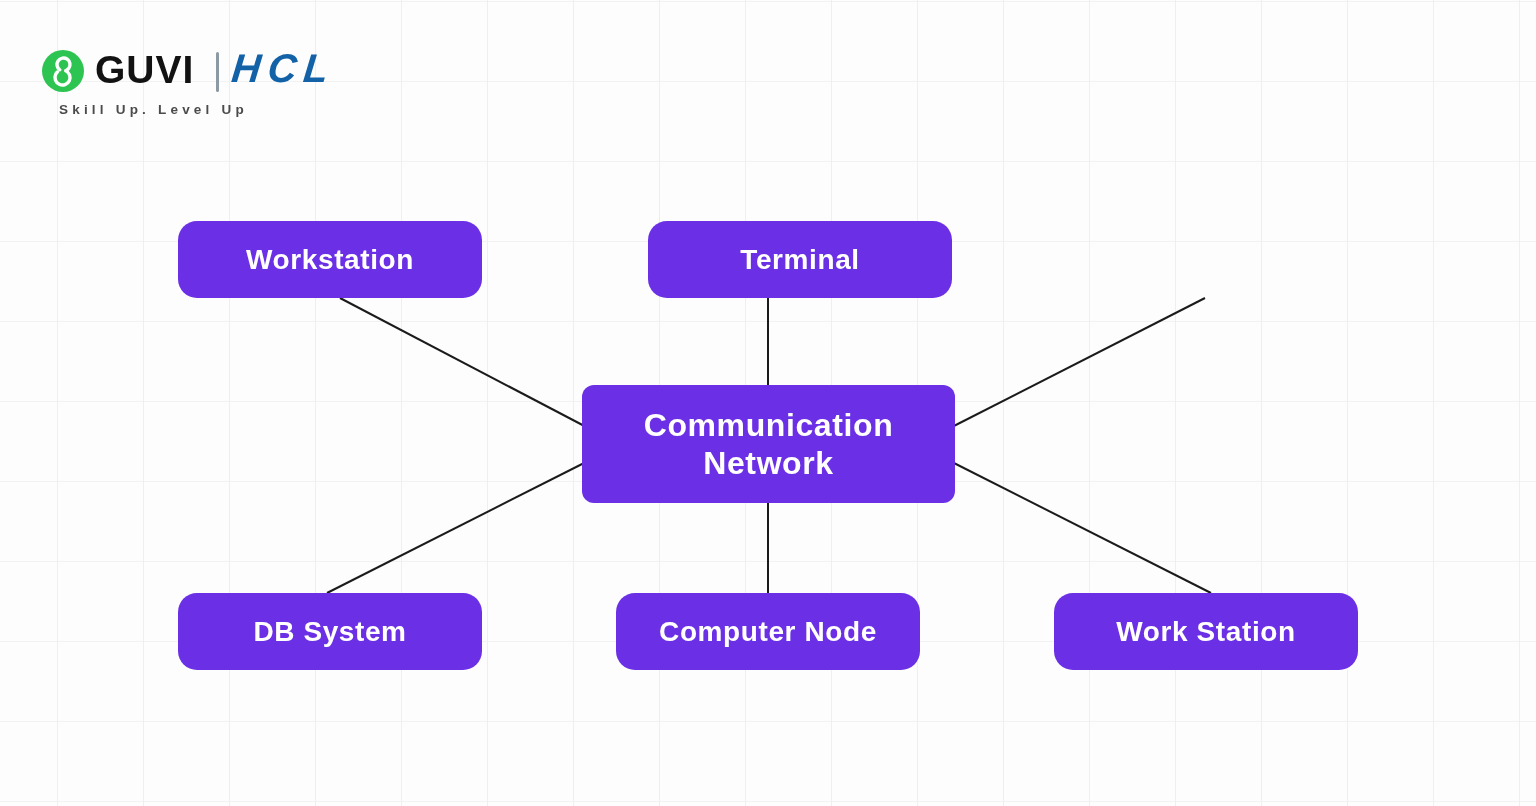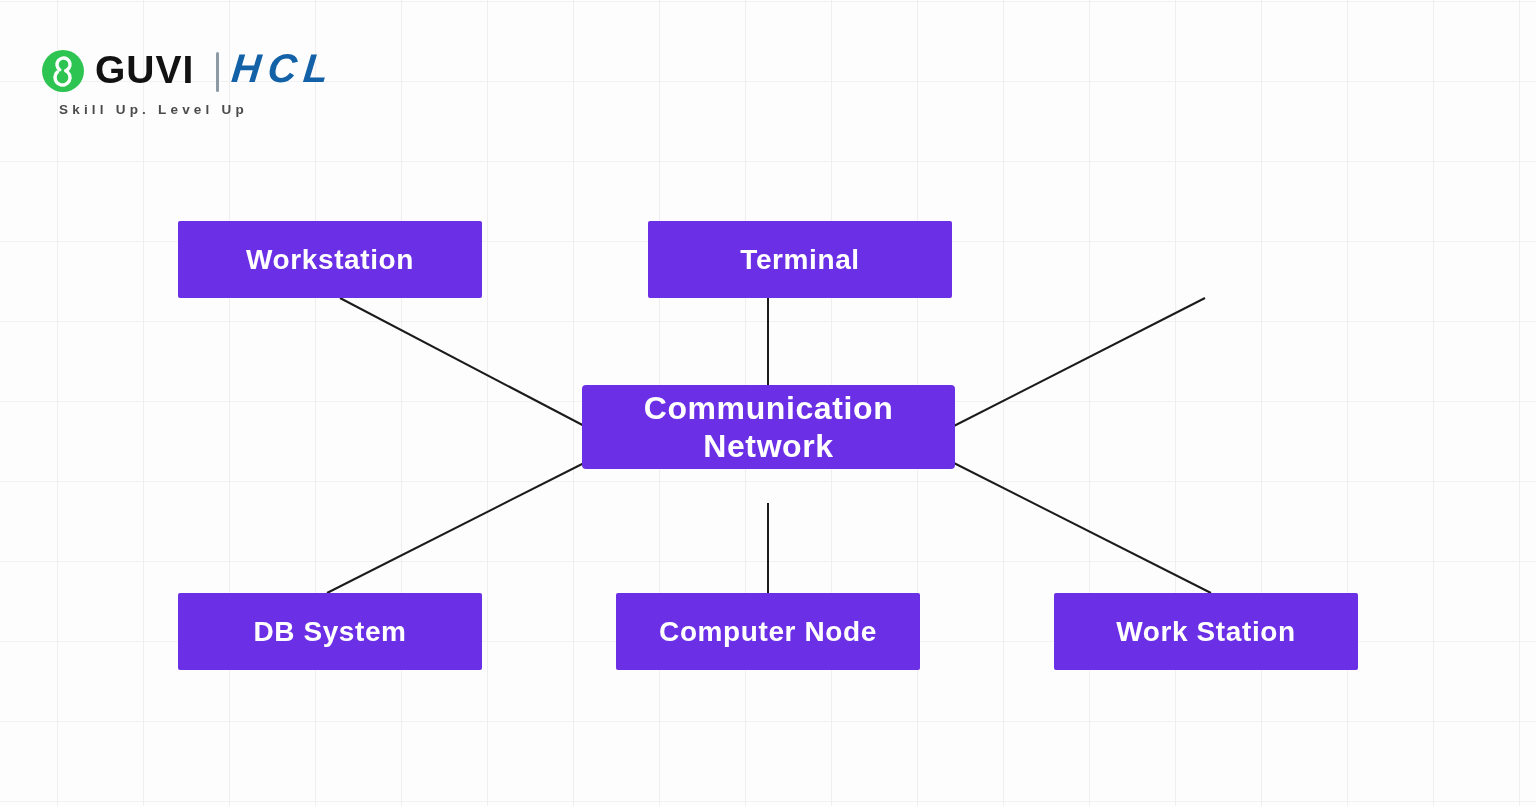--- a/index.html
+++ b/index.html
@@ -57,29 +57,29 @@
   }
 
   
   .connectors{position:absolute;left:0;top:0;width:1536px;height:806px;}
   .connectors line{stroke:var(--connector);stroke-width:2;}
 
   
   .node{
     position:absolute;width:304px;height:77px;
     background:var(--accent);
-    border-radius:2px;
+    border-radius:19px;
     display:flex;align-items:center;justify-content:center;
     color:#ffffff;font-size:28px;font-weight:bold;
     letter-spacing:0.6px;text-align:center;
   }
   .node.center{
-    width:373px;height:84px;
+    width:373px;height:118px;
     font-size:32px;line-height:1.2;
-    border-radius:4px;
+    border-radius:12px;
     padding:0 14px;
   }
   .node-workstation {left:178px; top:221px;}
   .node-terminal    {left:648px; top:221px;}
   .node-file-server {left:1054px;top:221px;}
   .node-center      {left:582px; top:385px;}
   .node-db-server   {left:178px; top:593px;}
   .node-computer    {left:616px; top:593px;}
   .node-work-station{left:1054px;top:593px;}
 </style>

